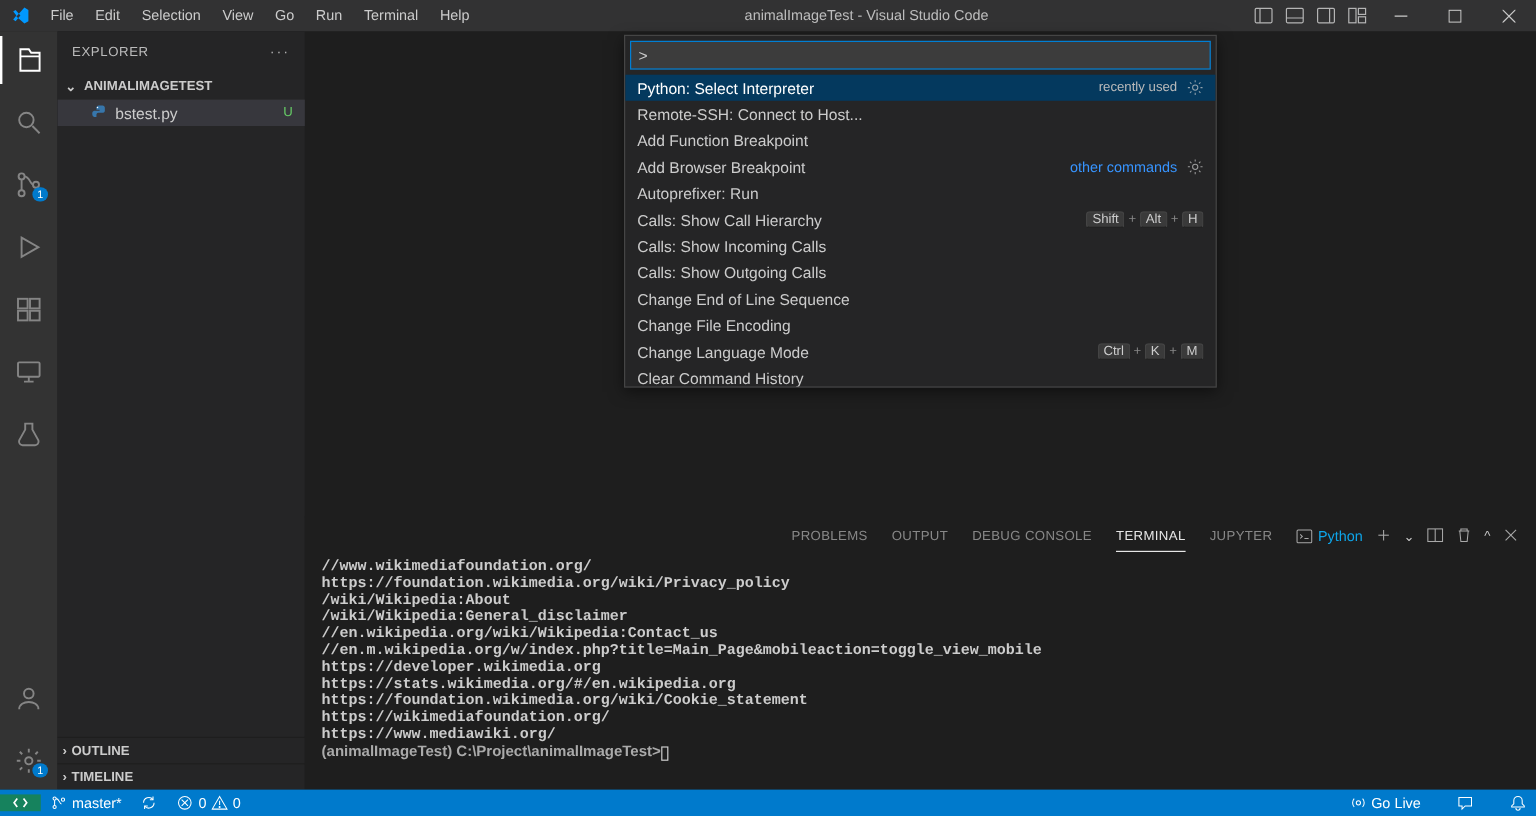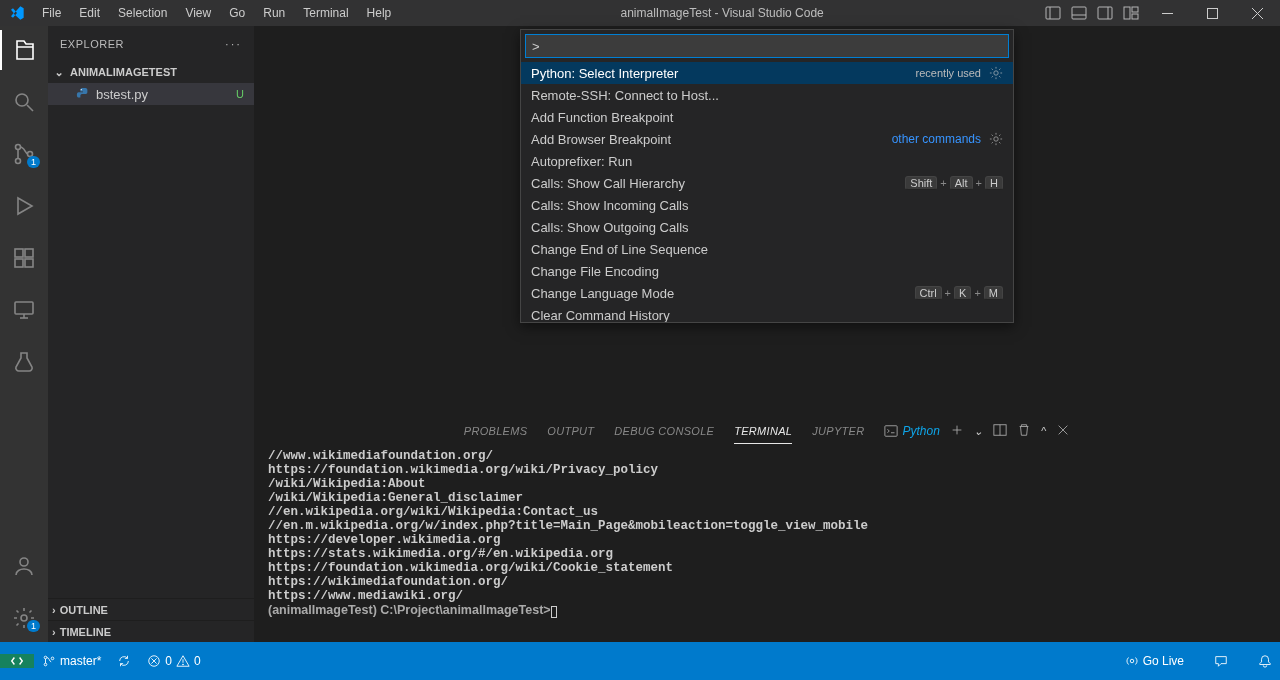--- a/index.html
+++ b/index.html
@@ -65,32 +65,32 @@
   .pitem .right { display: flex; align-items: center; gap: 8px; font-size: 11px; color: #888; text-align: right; }
   .pitem.selected { background: #04395e; color: #fff; }
   .pitem.selected .right { color: #bbb; }
   .pitem .right .link { color: #3794ff; font-size: 12px; }
   .pitem .right .gear { width: 14px; height: 14px; opacity: 0.7; }
   .shortcut { display: flex; gap: 3px; align-items: center; color: #aaa; }
   .shortcut kbd { background: #3a3a3a; padding: 0 4px; }
 
   
   .panel { height: 228px; border-top: 1px solid #1e1e1e; display: flex; flex-direction: column; background: #1e1e1e; }
-  .panel-tabs { height: 32px; display: flex; align-items: center; padding: 0 14px; gap: 20px; font-size: 11px; color: #888; justify-content: center; font-style: italic; }
+  .panel-tabs { height: 32px; display: flex; align-items: center; padding: 0 14px; gap: 20px; font-size: 11px; color: #888; justify-content: flex-end; }
   .panel-tabs-left { display: flex; gap: 20px; }
   .ptab { padding: 6px 0; cursor: default; letter-spacing: 0.3px; }
   .ptab.active { color: #e7e7e7; border-bottom: 1px solid #e7e7e7; }
   .panel-tabs-right { display: flex; gap: 10px; align-items: center; }
   .panel-tabs-right .icon { width: 14px; height: 14px; opacity: 0.8; }
   .panel-body { flex: 1; padding: 2px 14px 0 14px; font-family: Consolas, "Courier New", monospace; font-size: 12.5px; line-height: 14px; color: #ccc; white-space: pre; overflow: hidden; font-weight: bold; }
   .panel-body .prompt-text { color: #aaa; }
   .panel-body .cursor { display: inline-block; width: 6px; height: 12px; border: 1px solid #ccc; vertical-align: text-bottom; }
 
   
-  .statusbar { height: 38px; background: #007acc; color: #fff; display: flex; align-items: center; font-size: 12px; }
+  .statusbar { height: 22px; background: #007acc; color: #fff; display: flex; align-items: center; font-size: 12px; }
   .statusbar .sb-item { padding: 0 8px; display: flex; align-items: center; gap: 4px; height: 100%; }
   .statusbar .sb-left { display: flex; align-items: center; }
   .statusbar .sb-right { margin-left: auto; display: flex; align-items: center; gap: 14px; }
   .sb-remote { background: #16825d; width: 34px; justify-content: center; }
   .sb-icon { width: 14px; height: 14px; }
 </style>
 </head>
 <body>
 
 <div class="root">

